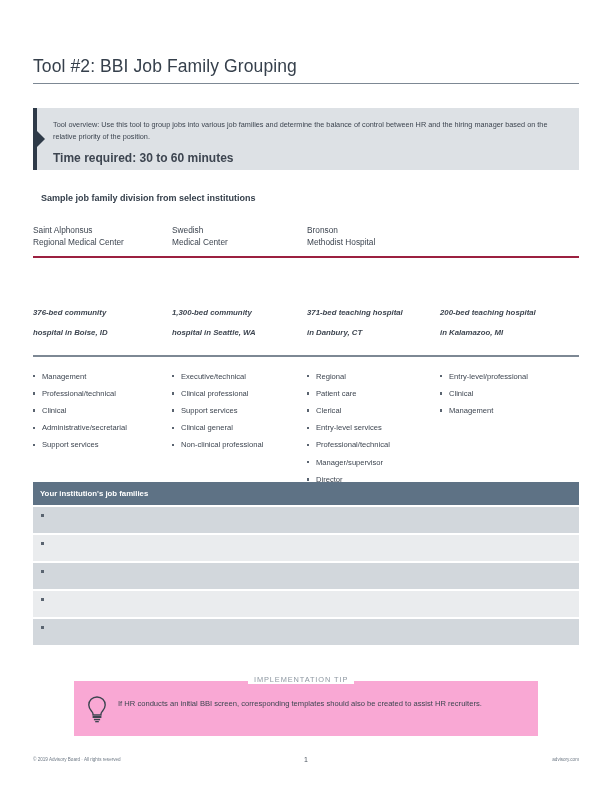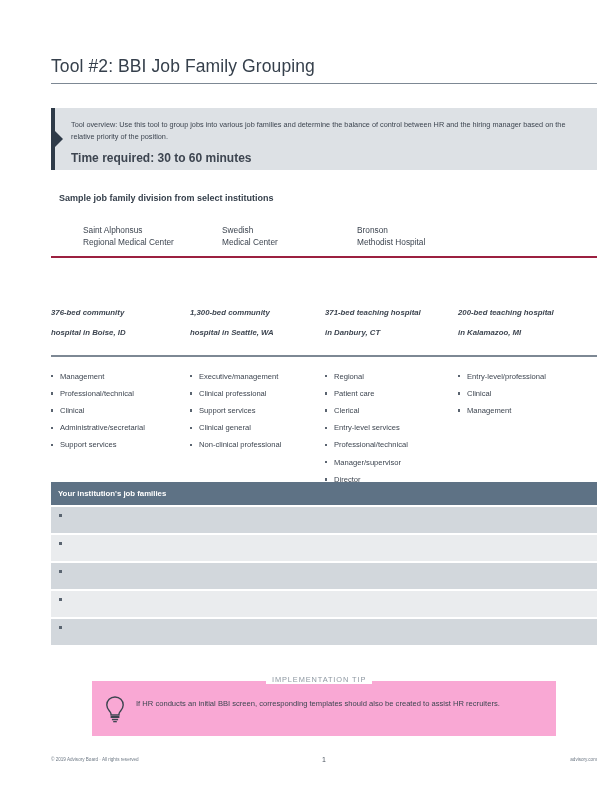--- a/index.html
+++ b/index.html
@@ -11,21 +11,21 @@
     width: 612px;
     height: 792px;
     position: relative;
     font-family: "Liberation Sans", sans-serif;
     color: #3d4550;
     overflow: hidden;
   }
 
   .page {
     position: absolute;
-    left: 18px; top: 0;
+    left: 0; top: 0;
     width: 566px;
     height: 792px;
   }
 
   
   .title-block {
     position: absolute;
     left: 33px;
     top: 56px;
     width: 546px;
@@ -118,21 +118,20 @@
   .inst-col-0 { width: 139px; }
   .inst-col-1 { width: 135px; }
   .inst-col-2 { width: 133px; }
   .inst-col-3 { width: 139px; }
 
   .inst-name {
     font-size: 8.3px;
     line-height: 12px;
     color: #3d4550;
     white-space: pre-line;
-    margin-left: 32px;
   }
   .crimson-rule {
     height: 2px;
     background: #9c2040;
     width: 546px;
     margin-top: 8px;
   }
   .inst-desc-row { margin-top: 13px; }
   .inst-desc {
     font-size: 7.8px;
@@ -348,21 +347,21 @@
         <ul class="fam-list">
             <li class="fam-item">Management</li>
             <li class="fam-item">Professional/technical</li>
             <li class="fam-item">Clinical</li>
             <li class="fam-item">Administrative/secretarial</li>
             <li class="fam-item">Support services</li>
           </ul>
       </div>
       <div class="inst-col inst-col-1">
         <ul class="fam-list">
-            <li class="fam-item">Executive/management</li>
+            <li class="fam-item">Executive/technical</li>
             <li class="fam-item">Clinical professional</li>
             <li class="fam-item">Support services</li>
             <li class="fam-item">Clinical general</li>
             <li class="fam-item">Non-clinical professional</li>
           </ul>
       </div>
       <div class="inst-col inst-col-2">
         <ul class="fam-list">
             <li class="fam-item">Regional</li>
             <li class="fam-item">Patient care</li>

